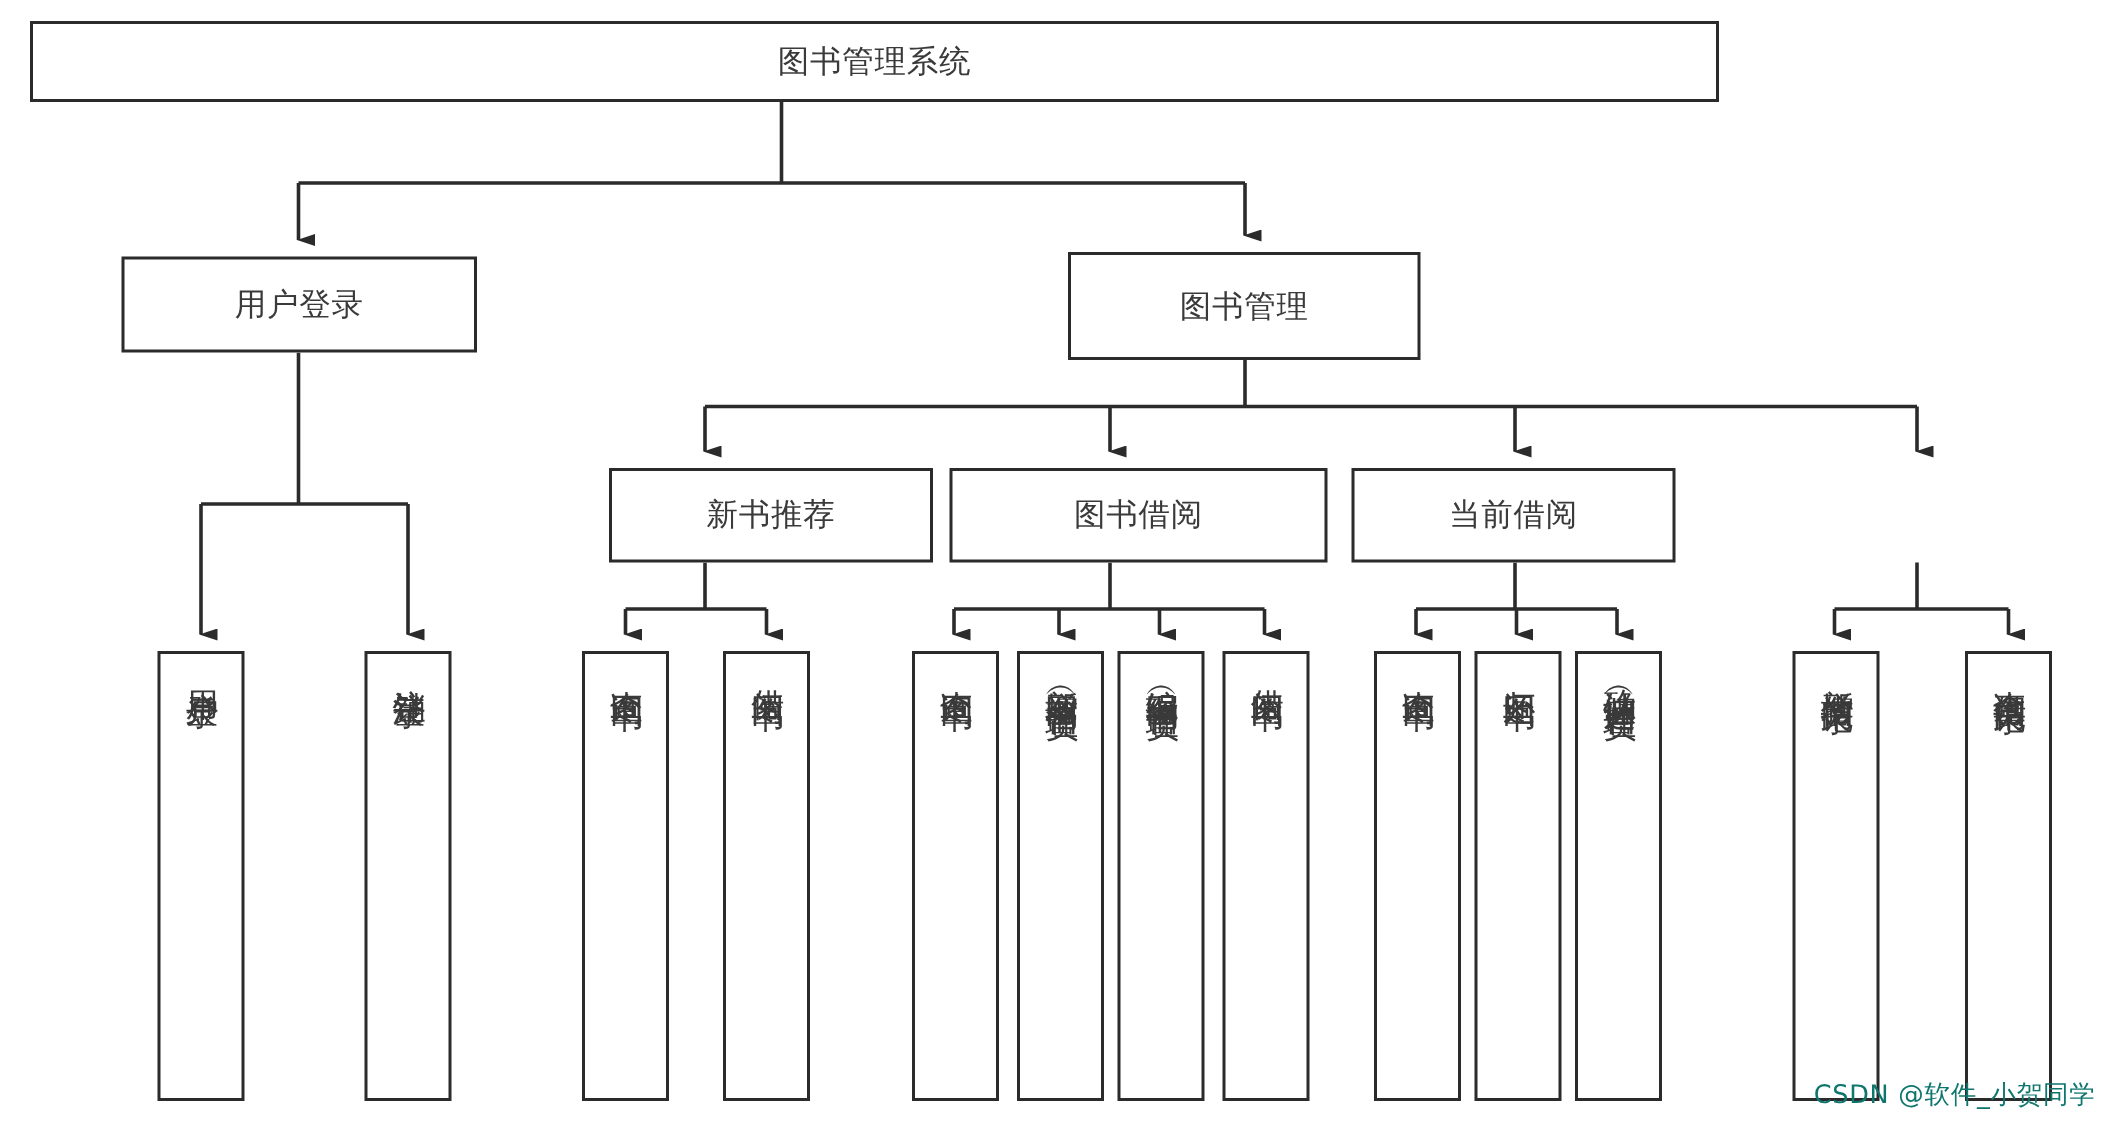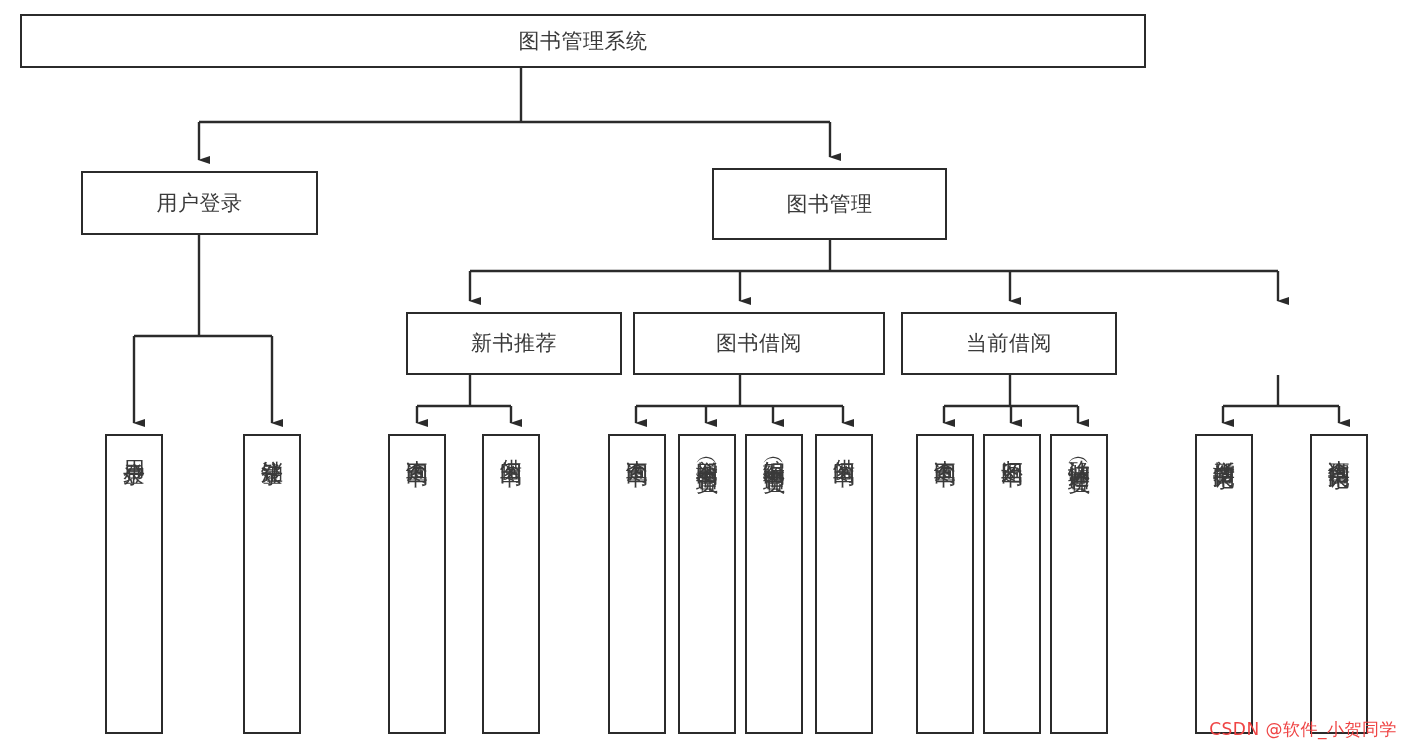--- a/index.html
+++ b/index.html
@@ -58,21 +58,21 @@
     font-size: 22px;
     line-height: 1.08;
     letter-spacing: 2px;
     white-space: nowrap;
   }
   #watermark {
     position: absolute;
     right: 8px;
     bottom: 6px;
     font-size: 17px;
-    color: #ef4444;
+    color: #0f766e;
     letter-spacing: 0.5px;
     white-space: nowrap;
     user-select: none;
   }
 </style>
 </head>
 <body>
 
 <div id="diagram-root">
 

